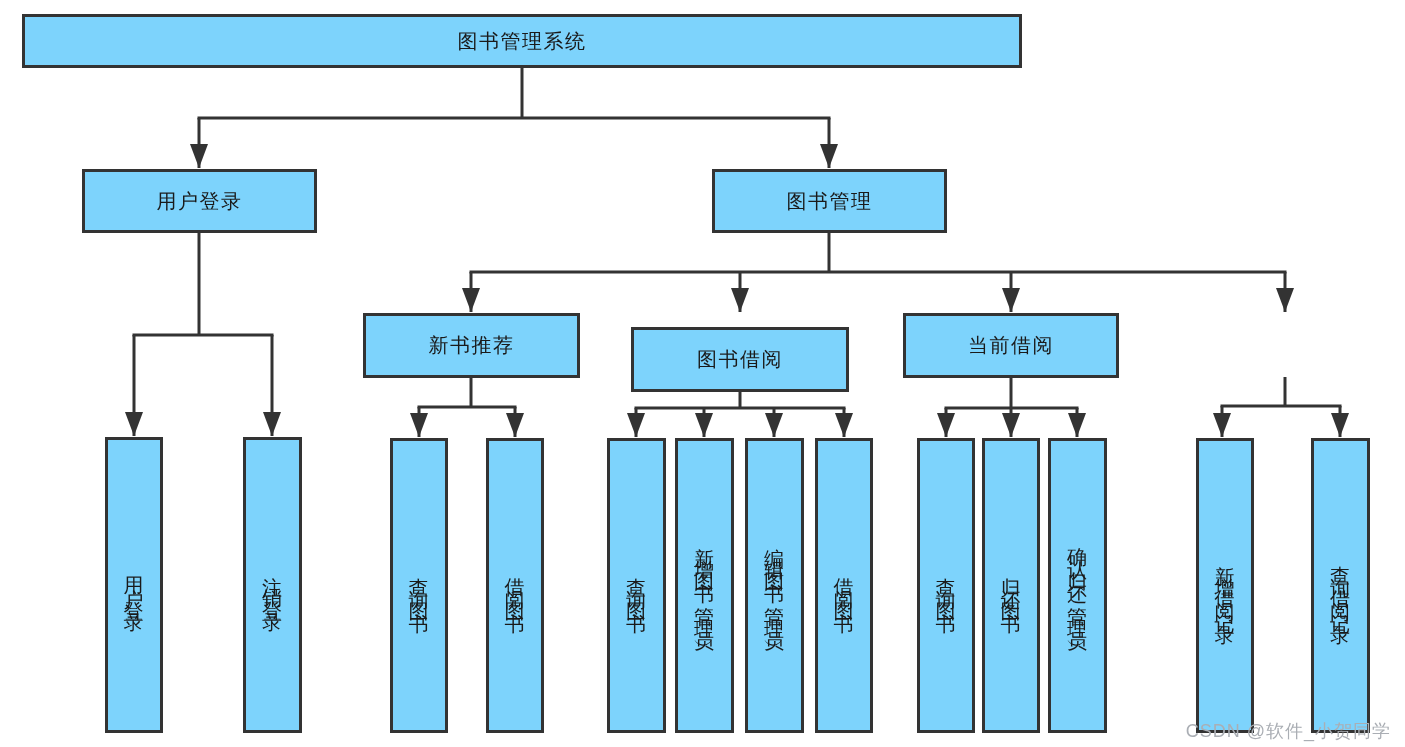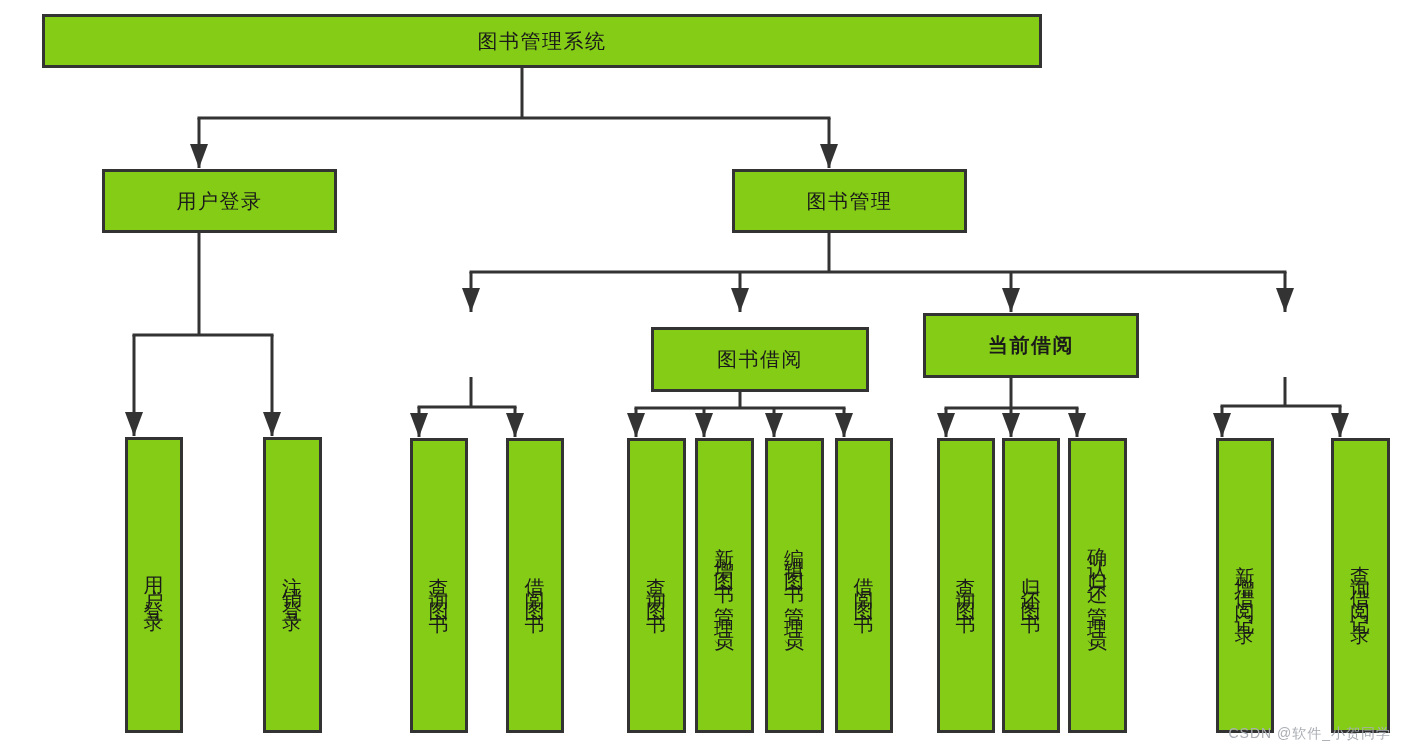--- a/index.html
+++ b/index.html
@@ -6,31 +6,31 @@
   body{font-family:"Liberation Sans","DejaVu Sans",sans-serif;}
   .stage{
     position:relative;width:1405px;height:747px;overflow:hidden;
     background:var(--bg,#ffffff);color:var(--text,#1a1a1a);
   }
   .wires{position:absolute;left:0;top:0;z-index:1;}
   .wires line{stroke:var(--line,#333333);stroke-width:3;}
   #arw path{fill:var(--line,#333333);}
   .node{
     position:absolute;box-sizing:border-box;z-index:2;
-    border:3px solid var(--line,#333333);background:#84cc16;
+    border:3px solid var(--line,#333333);background:#7dd3fc;
     display:flex;align-items:center;justify-content:center;
-    font-size:20px;letter-spacing:1.5px;color:var(--text,#1a1a1a);margin-left:20px;
+    font-size:20px;letter-spacing:1.5px;color:var(--text,#1a1a1a);
   }
   .leaf span{
     writing-mode:vertical-rl;text-orientation:mixed;
     letter-spacing:12px;line-height:1;font-size:20px;
   }
   .watermark{
     position:absolute;right:14px;bottom:4px;z-index:3;
-    font-size:14px;letter-spacing:1px;color:var(--wm,#aaaeb4);
+    font-size:18px;letter-spacing:1px;color:var(--wm,#aaaeb4);
     white-space:nowrap;
   }
 </style>
 </head>
 <body>
 
 <div class="stage">
 
   <svg class="wires" width="1405" height="747">
     <defs>
@@ -78,22 +78,23 @@
     <line x1="1220.5" y1="406" x2="1341.5" y2="406"></line>
     <line x1="1222" y1="406" x2="1222" y2="437" marker-end="url(#arw)"></line>
     <line x1="1340" y1="406" x2="1340" y2="437" marker-end="url(#arw)"></line>
   </svg>
 
   <div class="node" style="left:22px;top:14px;width:1000px;height:54px;">图书管理系统</div>
 
   <div class="node" style="left:82px;top:169px;width:235px;height:64px;">用户登录</div>
   <div class="node" style="left:712px;top:169px;width:235px;height:64px;">图书管理</div>
 
+  <div class="node" style="left:363px;top:313px;width:217px;height:65px;">新书推荐</div>
   <div class="node" style="left:631px;top:327px;width:218px;height:65px;">图书借阅</div>
-  <div class="node" style="left:903px;top:313px;width:216px;height:65px;font-weight:bold;">当前借阅</div>
+  <div class="node" style="left:903px;top:313px;width:216px;height:65px;">当前借阅</div>
 
   <div class="node leaf" style="left:105px;top:437px;width:58px;height:296px;">
     <span>用户登录</span>
   </div>
   <div class="node leaf" style="left:243px;top:437px;width:59px;height:296px;">
     <span>注销登录</span>
   </div>
 
   <div class="node leaf" style="left:390px;top:438px;width:58px;height:295px;">
     <span>查询图书</span>

